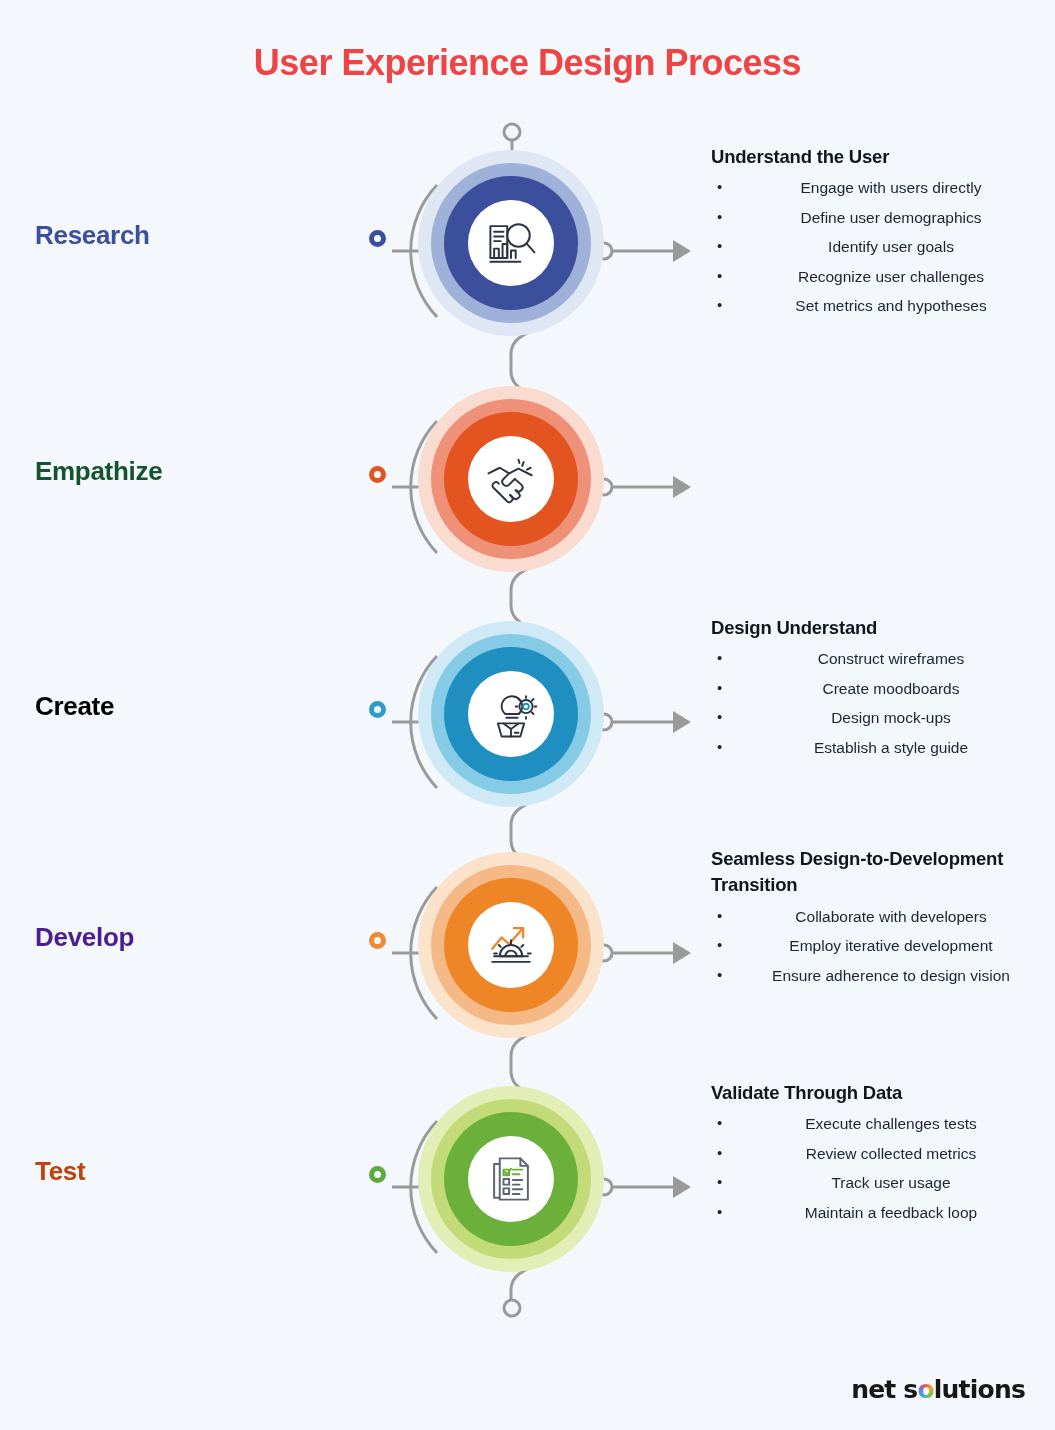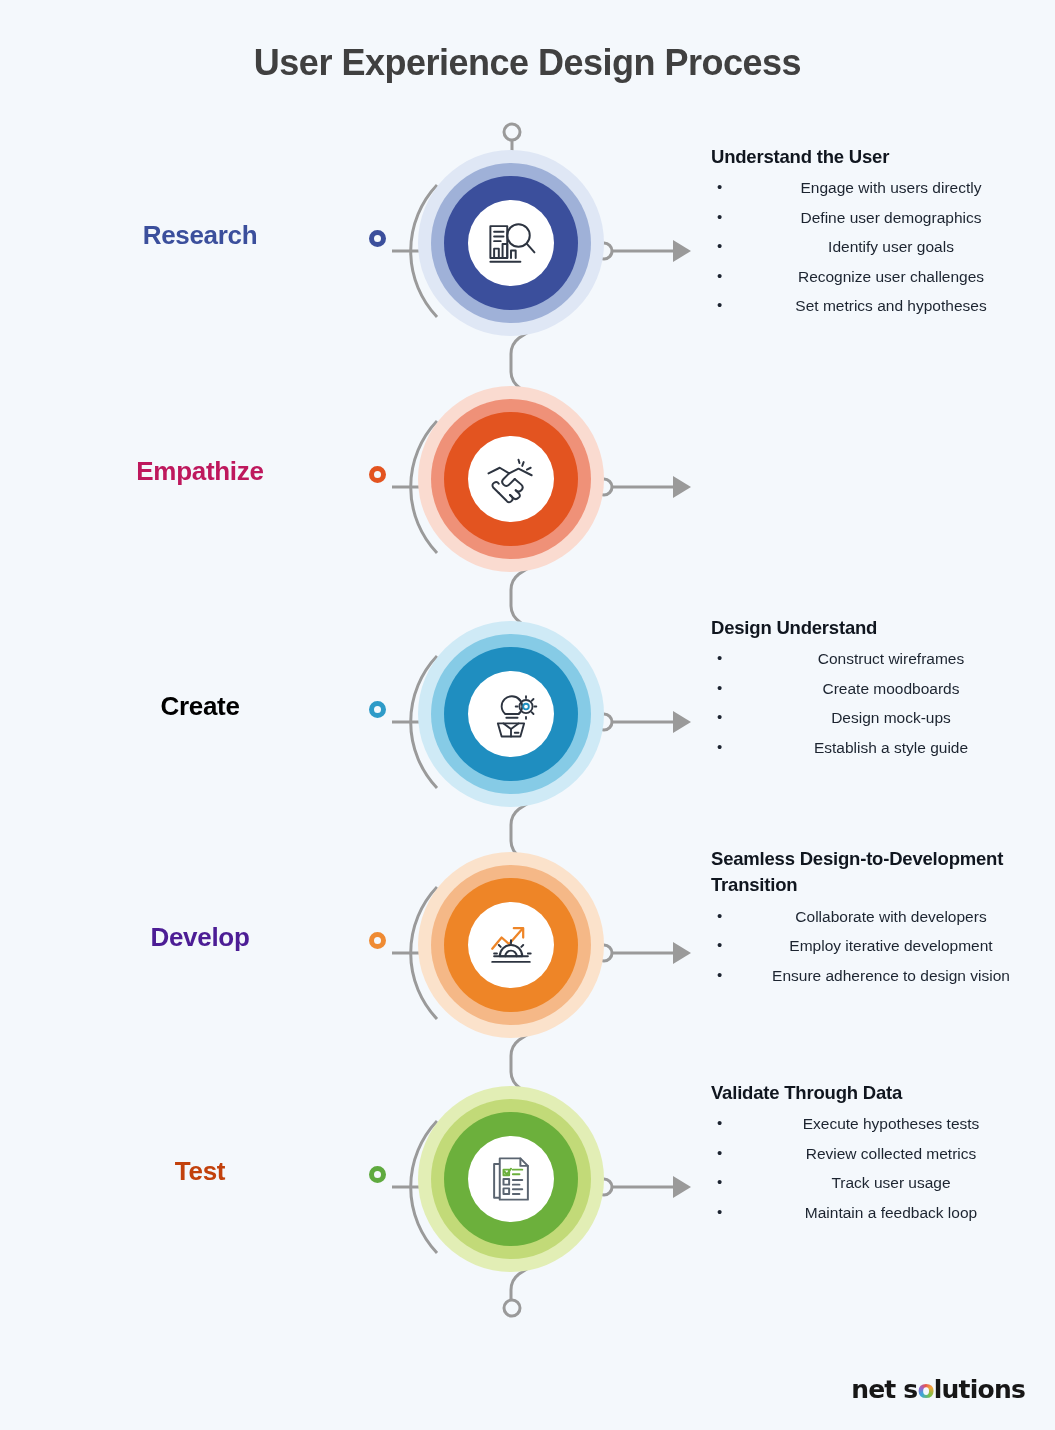--- a/index.html
+++ b/index.html
@@ -22,21 +22,21 @@
   
   #title {
     position: absolute;
     top: 42px;
     left: 0;
     width: 1055px;
     text-align: center;
     font-size: 36px;
     font-weight: bold;
     letter-spacing: -0.5px;
-    color: #404040;
+    color: #ef4444;
   }
 
   
   #connectors {
     position: absolute;
     top: 0; left: 0;
     width: 1055px;
     height: 1430px;
     pointer-events: none;
   }
@@ -48,21 +48,21 @@
     width: 1055px;
     height: 230px;
   }
 
   
   .step-label {
     position: absolute;
     right: 690px;      
     top: 84px;
     width: 330px;
-    text-align: center;
+    text-align: left;
     font-size: 26px;
     font-weight: bold;
     letter-spacing: -0.3px;
     white-space: nowrap;
   }
 
   
   .label-dot {
     position: absolute;
     left: 369px;
@@ -245,21 +245,21 @@
         <li>Engage with users directly</li>
         <li>Define user demographics</li>
         <li>Identify user goals</li>
         <li>Recognize user challenges</li>
         <li>Set metrics and hypotheses</li>
       </ul>
     </div>
   </div>
 
   <div class="step" style="top:372px">
-    <div class="step-label" style="color:#be185d">Empathize</div>
+    <div class="step-label" style="color:#14532d">Empathize</div>
     <div class="label-dot" style="border-color:#e35420"></div>
 
     <div class="circle-wrap">
       <div class="ring r1" style="background:#fadbd0"></div>
       <div class="ring r2" style="background:#ef9178"></div>
       <div class="ring r3" style="background:#e35420"></div>
       <div class="ring core">
         <svg viewBox="0 0 64 64" fill="none" stroke="#2d3440" stroke-width="2.1" stroke-linecap="round" stroke-linejoin="round">
           <path d="M8 26 L20 20 L30 26 L40 21 L54 28"></path>
           <path d="M30 26 L24 32 q-3 3 0 6 q3 3 6 0 L36 32"></path>
@@ -365,21 +365,21 @@
           <path d="M34 33 h10 M34 38 h7"></path>
           <path d="M24 42 h6 v6 h-6 z"></path>
           <path d="M34 43 h10 M34 48 h7"></path>
         </svg>
       </div>
     </div>
 
     <div class="step-text">
       <div class="step-heading">Validate Through Data</div>
       <ul class="step-list">
-        <li>Execute hypotheses tests</li>
+        <li>Execute challenges tests</li>
         <li>Review collected metrics</li>
         <li>Track user usage</li>
         <li>Maintain a feedback loop</li>
       </ul>
     </div>
   </div>
 
   <div id="logo"><span>net s</span><span class="gradient-o">o</span><span>lutions</span></div>
 
 </div>

